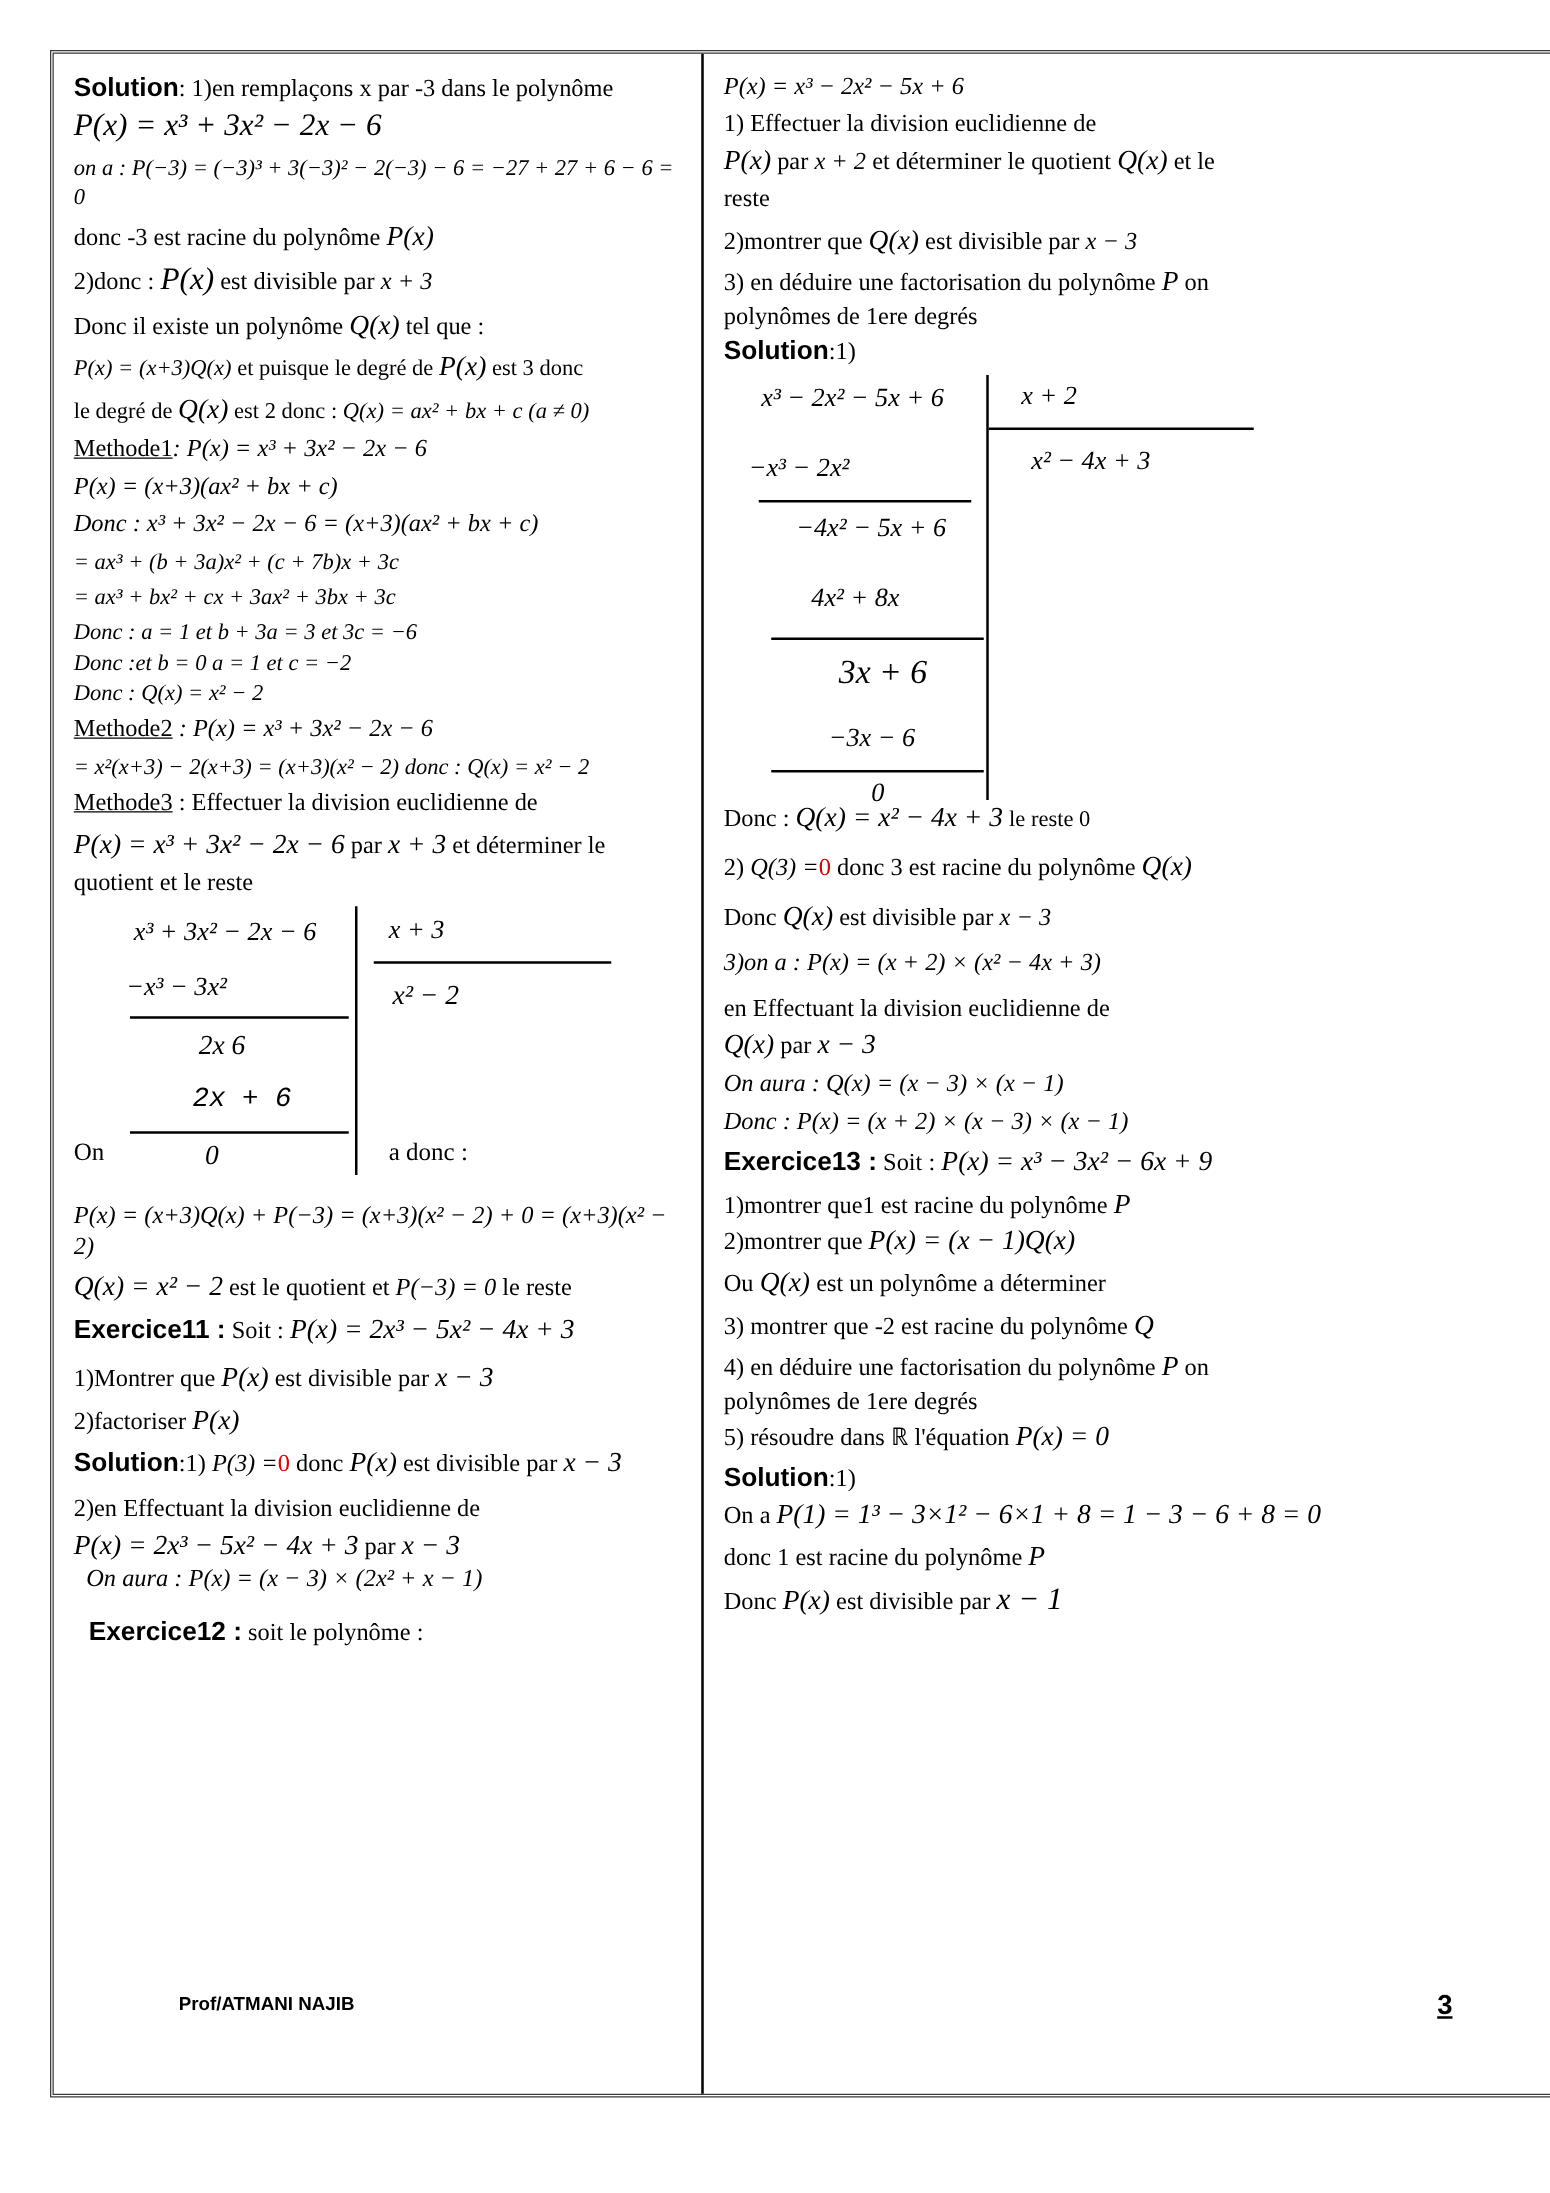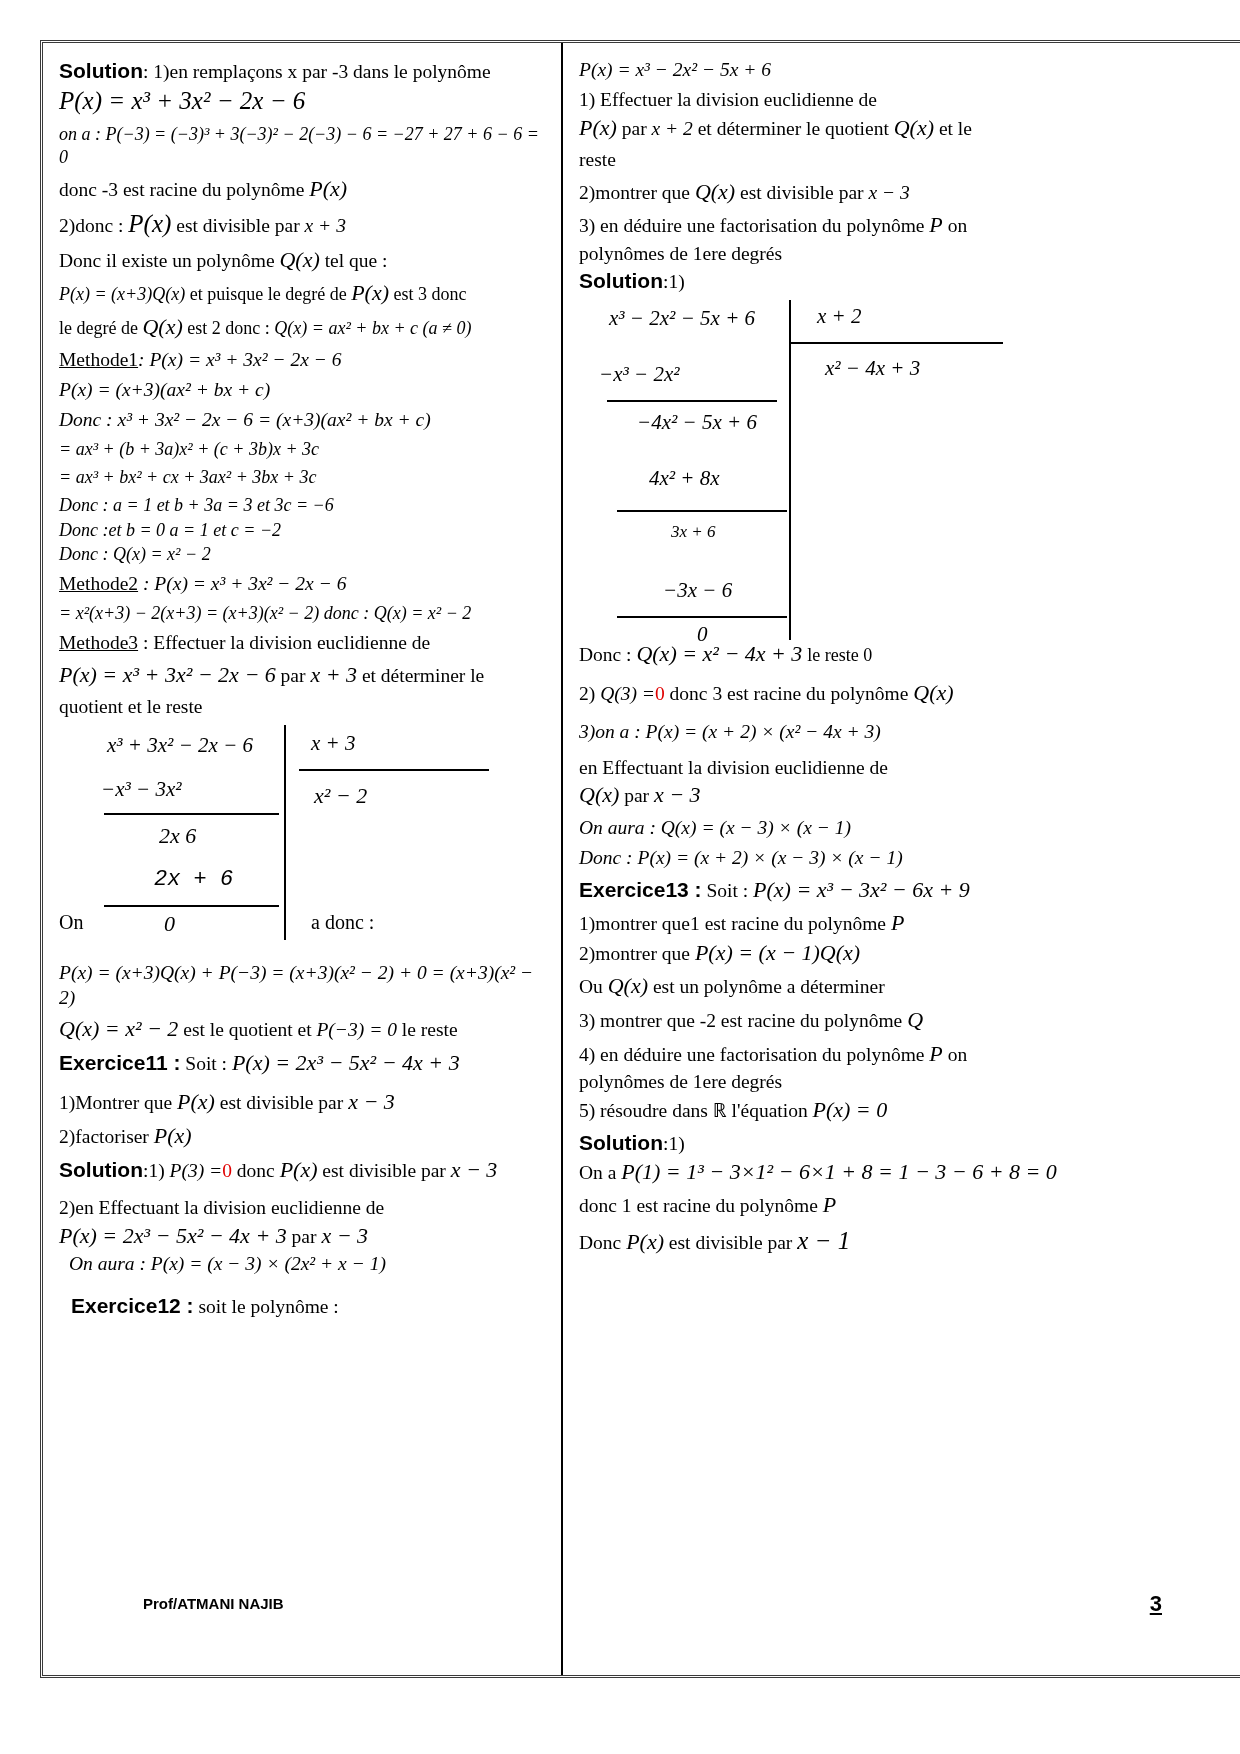--- a/index.html
+++ b/index.html
@@ -60,21 +60,21 @@
 
   
   .div2{position:relative;height:340px;margin-top:0;}
   .div2 .vbar{position:absolute;left:210px;top:0;width:2px;height:340px;background:#000;}
   .div2 .e1{position:absolute;left:30px;top:6px;font-size:21px;}
   .div2 .e2{position:absolute;left:20px;top:62px;font-size:21px;}
   .div2 .hr1{position:absolute;left:28px;top:100px;width:170px;height:2px;background:#000;}
   .div2 .e3{position:absolute;left:58px;top:110px;font-size:21px;}
   .div2 .e4{position:absolute;left:70px;top:166px;font-size:21px;}
   .div2 .hr2{position:absolute;left:38px;top:210px;width:170px;height:2px;background:#000;}
-  .div2 .e5{position:absolute;left:92px;top:222px;font-size:17px;}
+  .div2 .e5{position:absolute;left:92px;top:222px;font-size:27px;}
   .div2 .e6{position:absolute;left:84px;top:278px;font-size:21px;}
   .div2 .hr3{position:absolute;left:38px;top:316px;width:170px;height:2px;background:#000;}
   .div2 .e7{position:absolute;left:118px;top:322px;font-size:21px;}
   .div2 .q1{position:absolute;left:238px;top:4px;font-size:21px;}
   .div2 .qhr{position:absolute;left:212px;top:42px;width:212px;height:2px;background:#000;}
   .div2 .q2{position:absolute;left:246px;top:56px;font-size:21px;}
 
   .footer{
     position:absolute;
     left:40px;right:40px;bottom:44px;
@@ -139,21 +139,21 @@
         <span>est 2 donc :</span>
         <span class="mth">Q(x) = ax² + bx + c  (a ≠ 0)</span>
       </p>
 
       <p class="ln">
         <span class="u">Methode1</span><span class="mth">:  P(x) = x³ + 3x² − 2x − 6</span>
       </p>
 
       <p class="ln mth">P(x) = (x+3)(ax² + bx + c)</p>
       <p class="ln mth">Donc :  x³ + 3x² − 2x − 6 = (x+3)(ax² + bx + c)</p>
-      <p class="ln mth sml">= ax³ + (b + 3a)x² + (c + 3b)x + 3c</p>
+      <p class="ln mth sml">= ax³ + (b + 3a)x² + (c + 7b)x + 3c</p>
       <p class="ln mth sml">= ax³ + bx² + cx + 3ax² + 3bx + 3c</p>
       <p class="ln tight mth sml">Donc :  a = 1  et  b + 3a = 3  et  3c = −6</p>
       <p class="ln tight mth sml">Donc :et b = 0  a = 1 et c = −2</p>
       <p class="ln mth sml">Donc : Q(x) = x² − 2</p>
 
       <p class="ln">
         <span class="u">Methode2</span><span class="mth"> : P(x) = x³ + 3x² − 2x − 6</span>
       </p>
       <p class="ln mth sml">= x²(x+3) − 2(x+3) = (x+3)(x² − 2)  donc : Q(x) = x² − 2</p>
 
@@ -290,20 +290,26 @@
         <span class="sml">le reste 0</span>
       </p>
 
       <p class="ln gap">
         <span>2)</span>
         <span class="mth">Q(3) =</span><span class="red">0</span>
         <span>donc 3 est racine du polynôme</span>
         <span class="mth mid">Q(x)</span>
       </p>
 
+      <p class="ln gap">
+        <span>Donc</span>
+        <span class="mth mid">Q(x)</span>
+        <span>est divisible par</span>
+        <span class="mth">x − 3</span>
+      </p>
 
       <p class="ln gap mth">3)on a : P(x) = (x + 2) × (x² − 4x + 3)</p>
 
       <p class="ln tight">en Effectuant la division euclidienne de</p>
       <p class="ln">
         <span class="mth mid">Q(x)</span>
         <span>par</span>
         <span class="mth mid">x − 3</span>
       </p>
 

